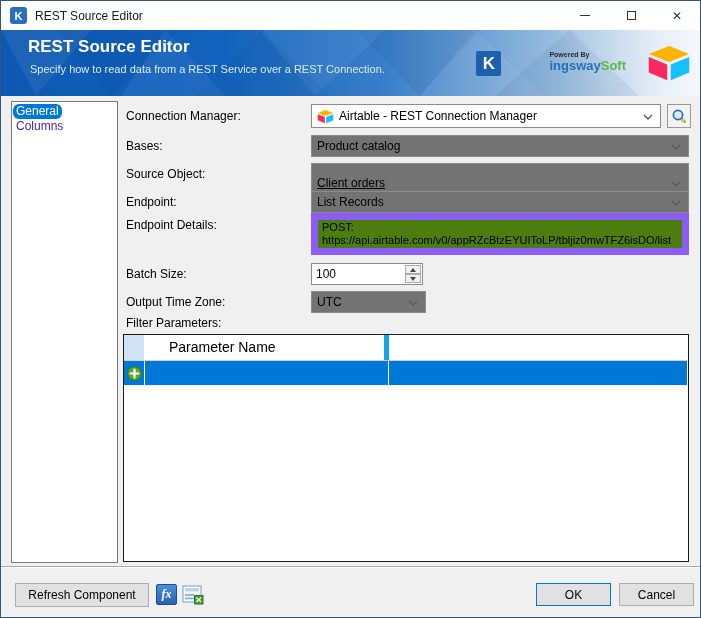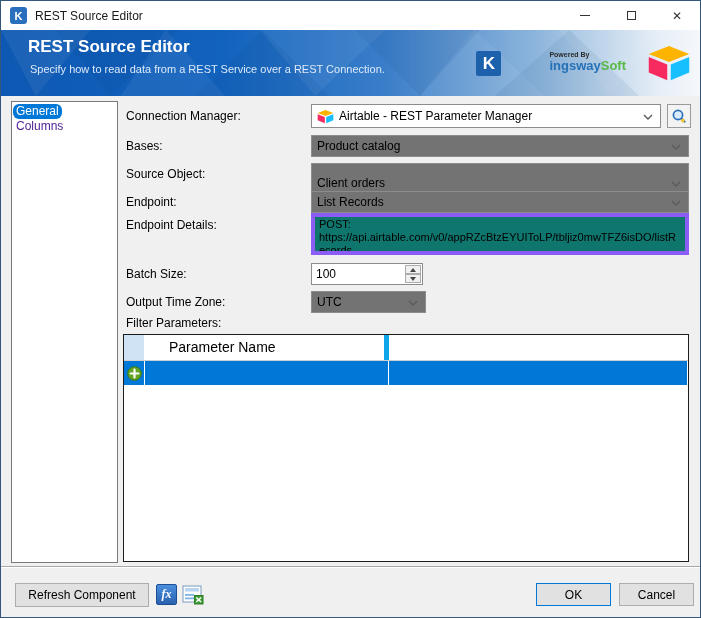--- a/index.html
+++ b/index.html
@@ -42,22 +42,22 @@
   .side-item span { display:inline-block; padding:0 3px 1px 3px; color:#4c1d95; }
   .side-item.selected span { background:#0078d7; color:#fff;border-radius:6px; }
   .flabel { position:absolute; left:125px; font-size:12px; color:#000; }
   .combo, .textbox { position:absolute; font-size:12px; color:#000; }
   .combo { background:#737373; border:1px solid #8c8c8c; display:flex; align-items:center; padding-left:5px; }
   .combo.white { background:#fff; }
   .chev { position:absolute; right:7px; top:50%; margin-top:-2px; }
   .at-icon { margin-right:5px; flex:0 0 auto; }
   .search-btn { position:absolute; left:666px; top:8px; width:24px; height:24px; background:#f3f3f3;
     border:1px solid #999; display:flex; align-items:center; justify-content:center; }
-  .details-box { position:absolute; left:310px; top:117px; width:378px; height:42px; background:#0f766e;
-    border:4px solid #8b5cf6; font-size:11px; line-height:13px; padding:1px 4px;
+  .details-box { position:absolute; left:310px; top:117px; width:378px; height:42px; background:#4d7c0f;
+    border:7px solid #8b5cf6; font-size:11px; line-height:13px; padding:1px 4px;
     white-space:pre-wrap; word-break:break-all; overflow:hidden; color:#000; }
   .spin-box { position:absolute; left:310px; top:167px; width:112px; height:22px; background:#fff;
     border:1px solid #8c8c8c; }
   .spin-val { position:absolute; left:4px; top:3px; font-size:12px; }
   .spinner { position:absolute; right:1px; top:1px; bottom:1px; width:16px; display:flex; flex-direction:column; }
   .spin-btn { flex:1; background:#f0f0f0; border:1px solid #acacac; display:flex; align-items:center; justify-content:center; }
   .tri-up { width:0; height:0; border-left:3px solid transparent; border-right:3px solid transparent; border-bottom:4px solid #444; }
   .tri-dn { width:0; height:0; border-left:3px solid transparent; border-right:3px solid transparent; border-top:4px solid #444; }
   
   .ftable { position:absolute; left:122px; top:238px; width:566px; height:228px; background:#fff; border:1px solid #1c1c1c; }
@@ -148,21 +148,21 @@
       <div class="side-item"><span>Columns</span></div>
     </div>
 
     <div class="flabel" style="top:13px">Connection Manager:</div>
     <div class="combo white" style="left:310px; top:8px; width:350px; height:24px;">
       <svg class="at-icon" width="17" height="15" viewBox="0 0 200 170">
         <polygon points="100,8 192,44 100,80 8,44" fill="#fcb400"></polygon>
         <polygon points="108,92 192,58 192,128 108,163" fill="#18bfff"></polygon>
         <polygon points="8,58 92,92 92,163 8,128" fill="#f82b60"></polygon>
       </svg>
-      <span>Airtable - REST Parameter Manager</span>
+      <span>Airtable - REST Connection Manager</span>
       <svg class="chev" width="10" height="6" viewBox="0 0 10 6">
           <polyline points="1,1 5,5 9,1" fill="none" stroke="#5a5a5a" stroke-width="1.4"></polyline>
         </svg>
     </div>
     <div class="search-btn">
       <svg width="17" height="17" viewBox="0 0 17 17">
         <circle cx="7" cy="7" r="4.6" fill="#d8ebfb" stroke="#2d6fb8" stroke-width="1.7"></circle>
         <line x1="10.4" y1="10.4" x2="14.2" y2="14.2" stroke="#2d6fb8" stroke-width="2"></line>
         <circle cx="11.8" cy="12.6" r="1.9" fill="#f0c537"></circle>
       </svg>
@@ -170,21 +170,21 @@
 
     <div class="flabel" style="top:43px">Bases:</div>
     <div class="combo" style="left:310px; top:39px; width:378px; height:22px;">
       <span>Product catalog</span>
       <svg class="chev" width="10" height="6" viewBox="0 0 10 6">
           <polyline points="1,1 5,5 9,1" fill="none" stroke="#5a5a5a" stroke-width="1.4"></polyline>
         </svg>
     </div>
 
     <div class="flabel" style="top:71px">Source Object:</div>
-    <div class="combo" style="left:310px; top:67px; width:378px; height:40px;">
+    <div class="combo" style="left:310px; top:67px; width:378px; height:40px;text-decoration:underline;">
       <span>Client orders</span>
       <svg class="chev" width="10" height="6" viewBox="0 0 10 6">
           <polyline points="1,1 5,5 9,1" fill="none" stroke="#5a5a5a" stroke-width="1.4"></polyline>
         </svg>
     </div>
 
     <div class="flabel" style="top:99px">Endpoint:</div>
     <div class="combo" style="left:310px; top:95px; width:378px; height:22px;">
       <span>List Records</span>
       <svg class="chev" width="10" height="6" viewBox="0 0 10 6">

